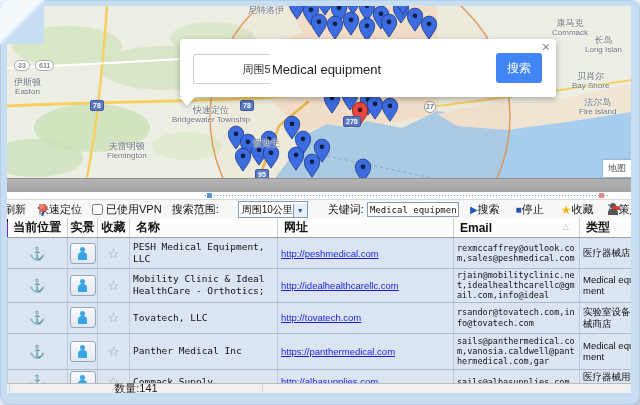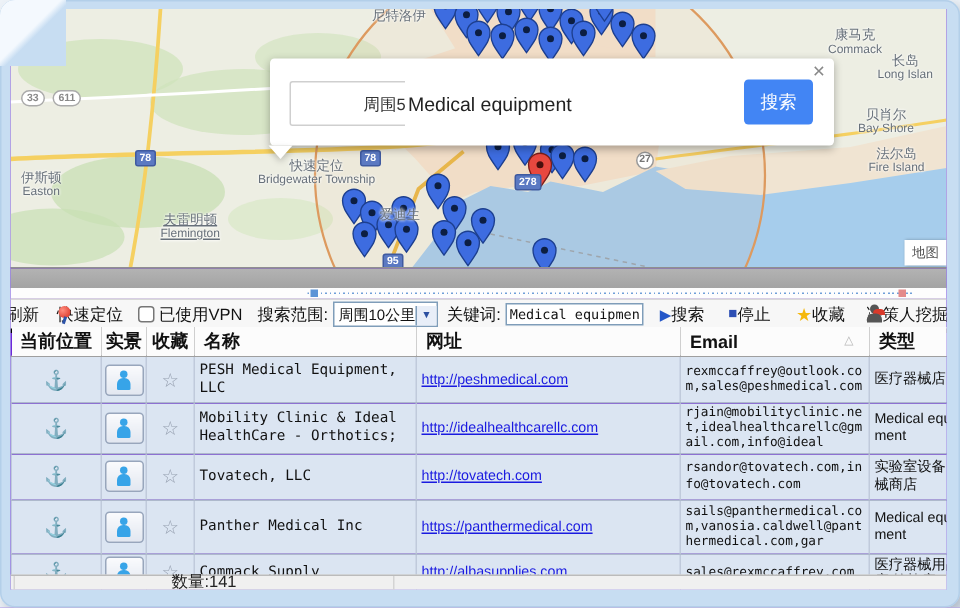--- a/index.html
+++ b/index.html
@@ -61,26 +61,26 @@
          border-top:1px solid #d8d8d8;border-bottom:3px solid #000000;
          display:flex;align-items:center;font-size:11px;color:#111;white-space:nowrap;}
   #toolbar .tb-item{display:flex;align-items:center;gap:3px;}
   #tb-refresh{margin-left:-3px;}
   #tb-pin-icon{width:11px;height:12px;position:relative;margin-left:12px;}
   #tb-pin-icon::before{content:'';position:absolute;left:1px;top:0;width:8px;height:8px;border-radius:50%;
          background:radial-gradient(circle at 35% 35%,#ff8d7e,#d62a1c);}
   #tb-pin-icon::after{content:'';position:absolute;left:4px;top:7px;width:2px;height:5px;background:#2d53a8;transform:rotate(18deg);}
   #vpn-check{width:11px;height:11px;margin-left:10px;accent-color:#3a6fc4;}
   #tb-range-label{margin-left:10px;}
-  #tb-range{margin-left:3px;width:72px;height:15px;border:1px solid #7f9db9;background:#fff;
+  #tb-range{margin-left:19px;width:72px;height:15px;border:1px solid #7f9db9;background:#fff;
          display:flex;align-items:flex-end;font-size:10px;}
   #tb-range .val{flex:1;padding-left:3px;}
   #tb-range .btn{width:13px;height:13px;background:#e8eef8;border-left:1px solid #7f9db9;
          font-size:7px;text-align:center;line-height:13px;color:#2b4fa0;}
-  #tb-kw-label{margin-left:6px;}
+  #tb-kw-label{margin-left:20px;}
   #tb-kw{margin-left:3px;width:86px;height:13px;border:1px solid #7f9db9;font-size:9px;
          font-family:"DejaVu Sans Mono",monospace;padding:0 2px;outline:0;color:#111;}
   .tb-glyph-play{color:#2356c8;font-size:10px;margin-left:11px;}
   .tb-glyph-stop{color:#2d4fb4;font-size:10px;margin-left:16px;}
   .tb-glyph-star{color:#f5b80c;font-size:12px;margin-left:17px;}
   #tb-miner-icon{margin-left:14px;width:13px;height:13px;position:relative;}
   #tb-miner-icon::before{content:'';position:absolute;left:3px;top:0;width:6px;height:6px;border-radius:50%;background:#555;}
   #tb-miner-icon::after{content:'';position:absolute;left:1px;top:6px;width:10px;height:6px;border-radius:4px 4px 0 0;background:#555;
         box-shadow:3px -4px 0 -1px #d93a2b;}
 
@@ -295,29 +295,29 @@
             <div class="en">Long Islan</div>
           </div>
           <div class="map-label" style="left: 565px; top: 66px;">
             <div class="zh">贝肖尔</div>
             <div class="en">Bay Shore</div>
           </div>
           <div class="map-label" style="left: 572px; top: 92px;">
             <div class="zh">法尔岛</div>
             <div class="en">Fire Island</div>
           </div>
-          <div class="map-label" style="left: 7px; top: 72px; margin-top: 36px;">
+          <div class="map-label" style="left: 7px; top: 72px;">
             <div class="zh">伊斯顿</div>
             <div class="en">Easton</div>
           </div>
           <div class="map-label" style="left: 165px; top: 100px;">
             <div class="zh">快速定位</div>
             <div class="en">Bridgewater Township</div>
           </div>
-          <div class="map-label" style="left: 100px; top: 136px; text-decoration: underline;">
+          <div class="map-label" style="left: 100px; top: 136px;">
             <div class="zh">夫雷明顿</div>
             <div class="en">Flemington</div>
           </div>
           <div class="map-label" style="left: 246px; top: 133px;">
             <div class="zh">爱迪生</div>
           </div>
           <div class="shield " style="left: 83px; top: 94px;">78</div>
           <div class="shield " style="left: 233px; top: 94px;">78</div>
           <div class="shield " style="left: 336px; top: 110px;">278</div>
           <div class="shield " style="left: 248px; top: 163px;">95</div>
@@ -448,21 +448,21 @@
           <tr class="r4">
             <td class="icon-cell"><span class="anchor red">⚓</span></td>
             <td class="icon-cell">
               <span class="sv-btn">
                 <span class="person"></span>
               </span>
             </td>
             <td class="icon-cell"><span class="star">☆</span></td>
             <td class="cell-name">Commack Supply</td>
             <td class="cell-url"><a href="#">http://albasupplies.com</a></td>
-            <td class="cell-email">sales@rexmccaffrey.com</td>
+            <td class="cell-email">sails@albasupplies.com</td>
             <td class="cell-type">医疗器械用品店,轮椅店</td>
           </tr>
         </tbody>
     </table>
 
     <div id="footer">
       <div class="panel">数量:141</div>
     </div>
 
   </div>

